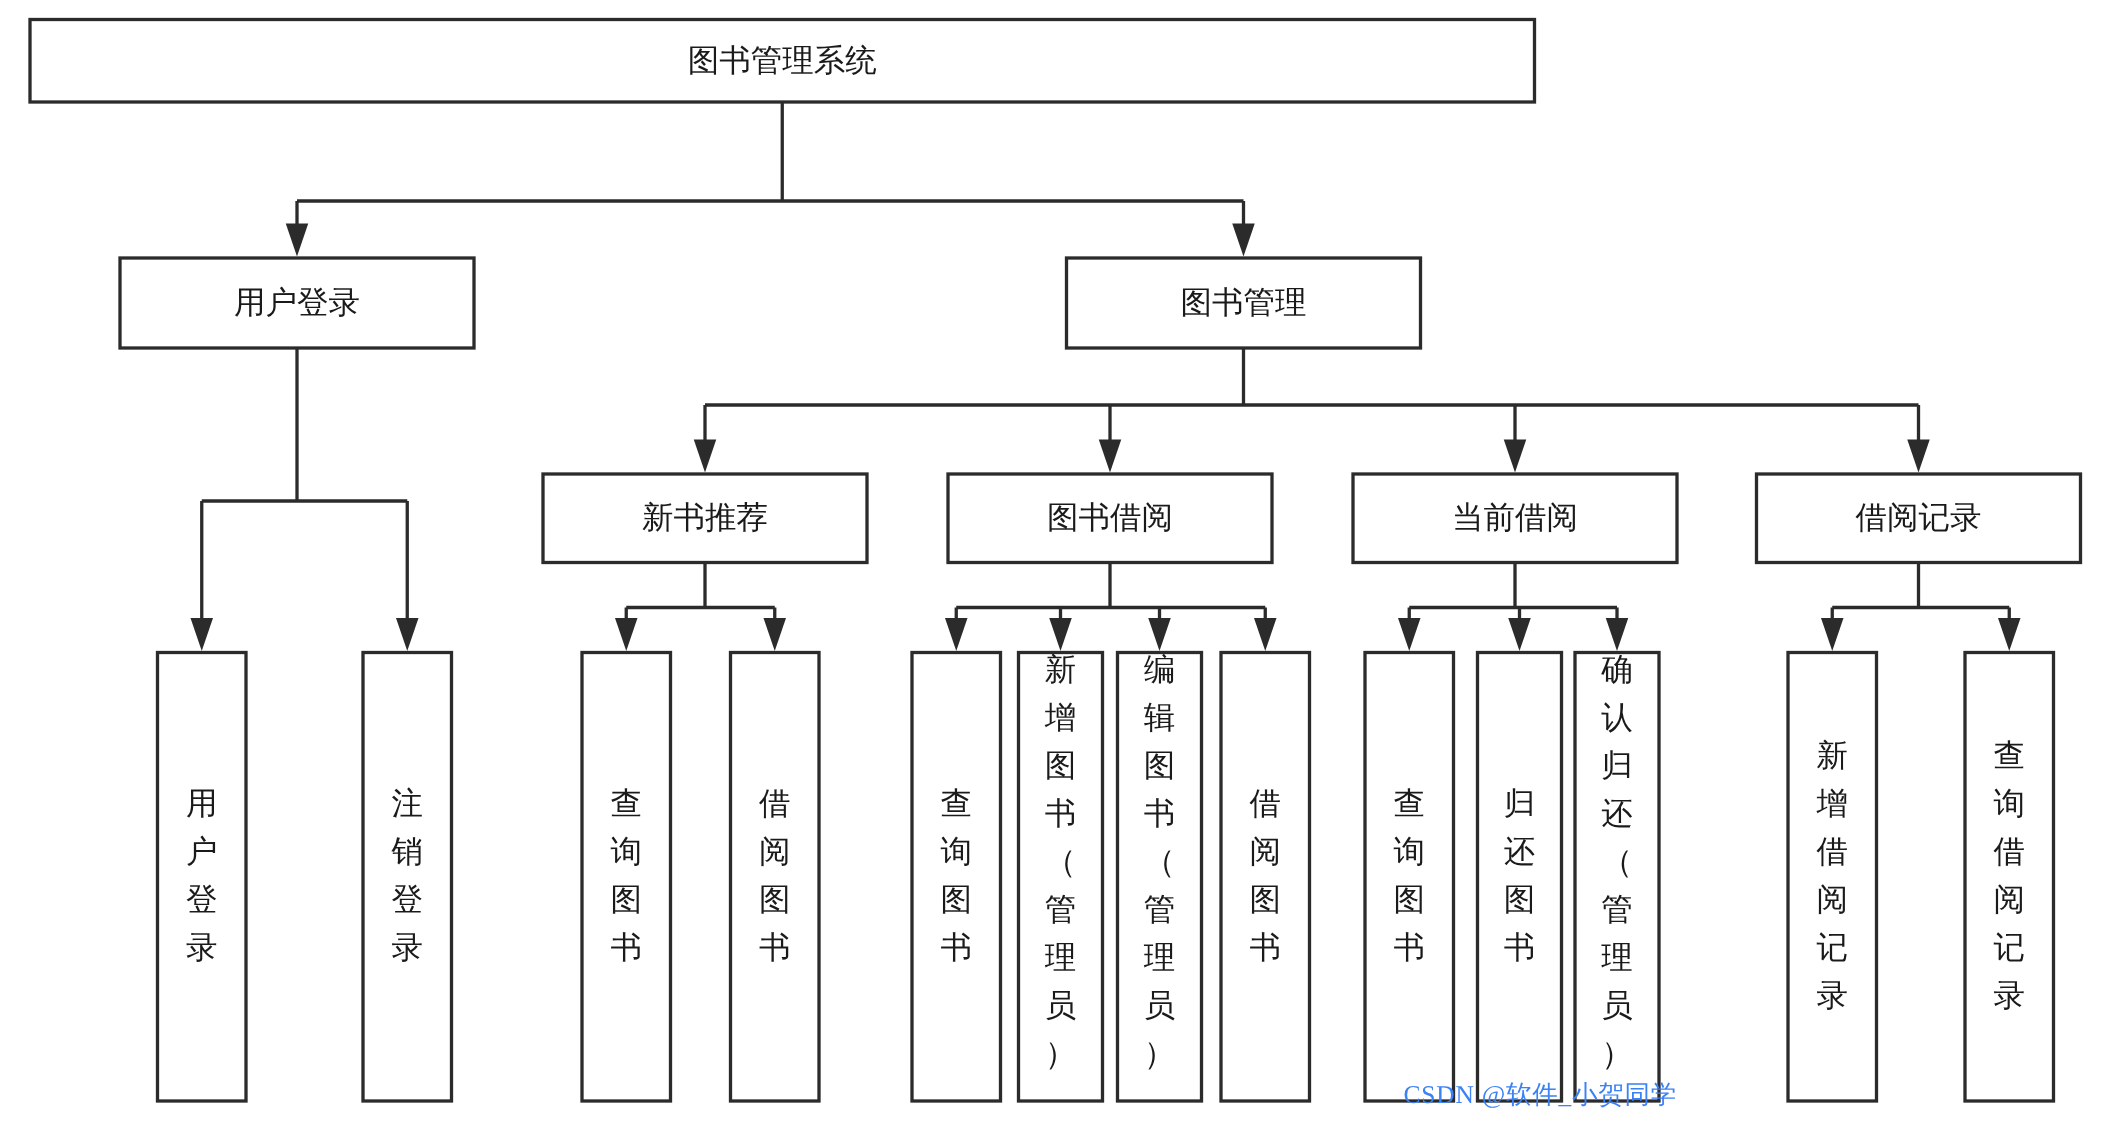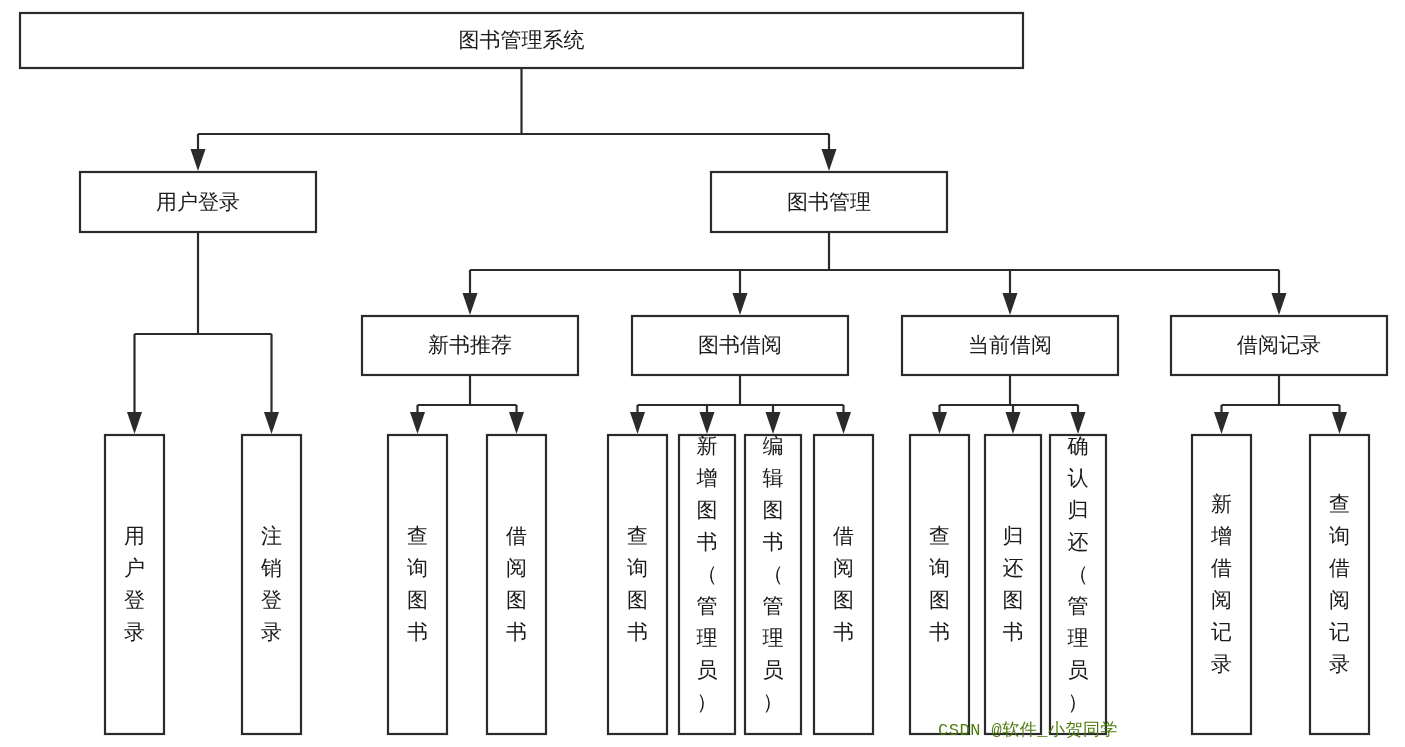--- a/index.html
+++ b/index.html
@@ -55,23 +55,23 @@
   .node-label-vertical {
     font-family: "Liberation Sans", "DejaVu Sans", sans-serif;
     fill: #1a1a1a;
     font-size: 21px;
     text-anchor: middle;
   }
   .watermark-text {
     position: absolute;
     right: 12px;
     bottom: 6px;
-    font-family: Liberation Mono, monospace;
+    font-family: Liberation Serif, serif;
     font-size: 17px;
-    color: #4d7c0f;
+    color: #3b82f6;
     letter-spacing: 0.5px;
     white-space: nowrap;
     pointer-events: none;
     user-select: none;
   }
 </style>
 </head>
 <body>
 
 <div id="diagram-root">

